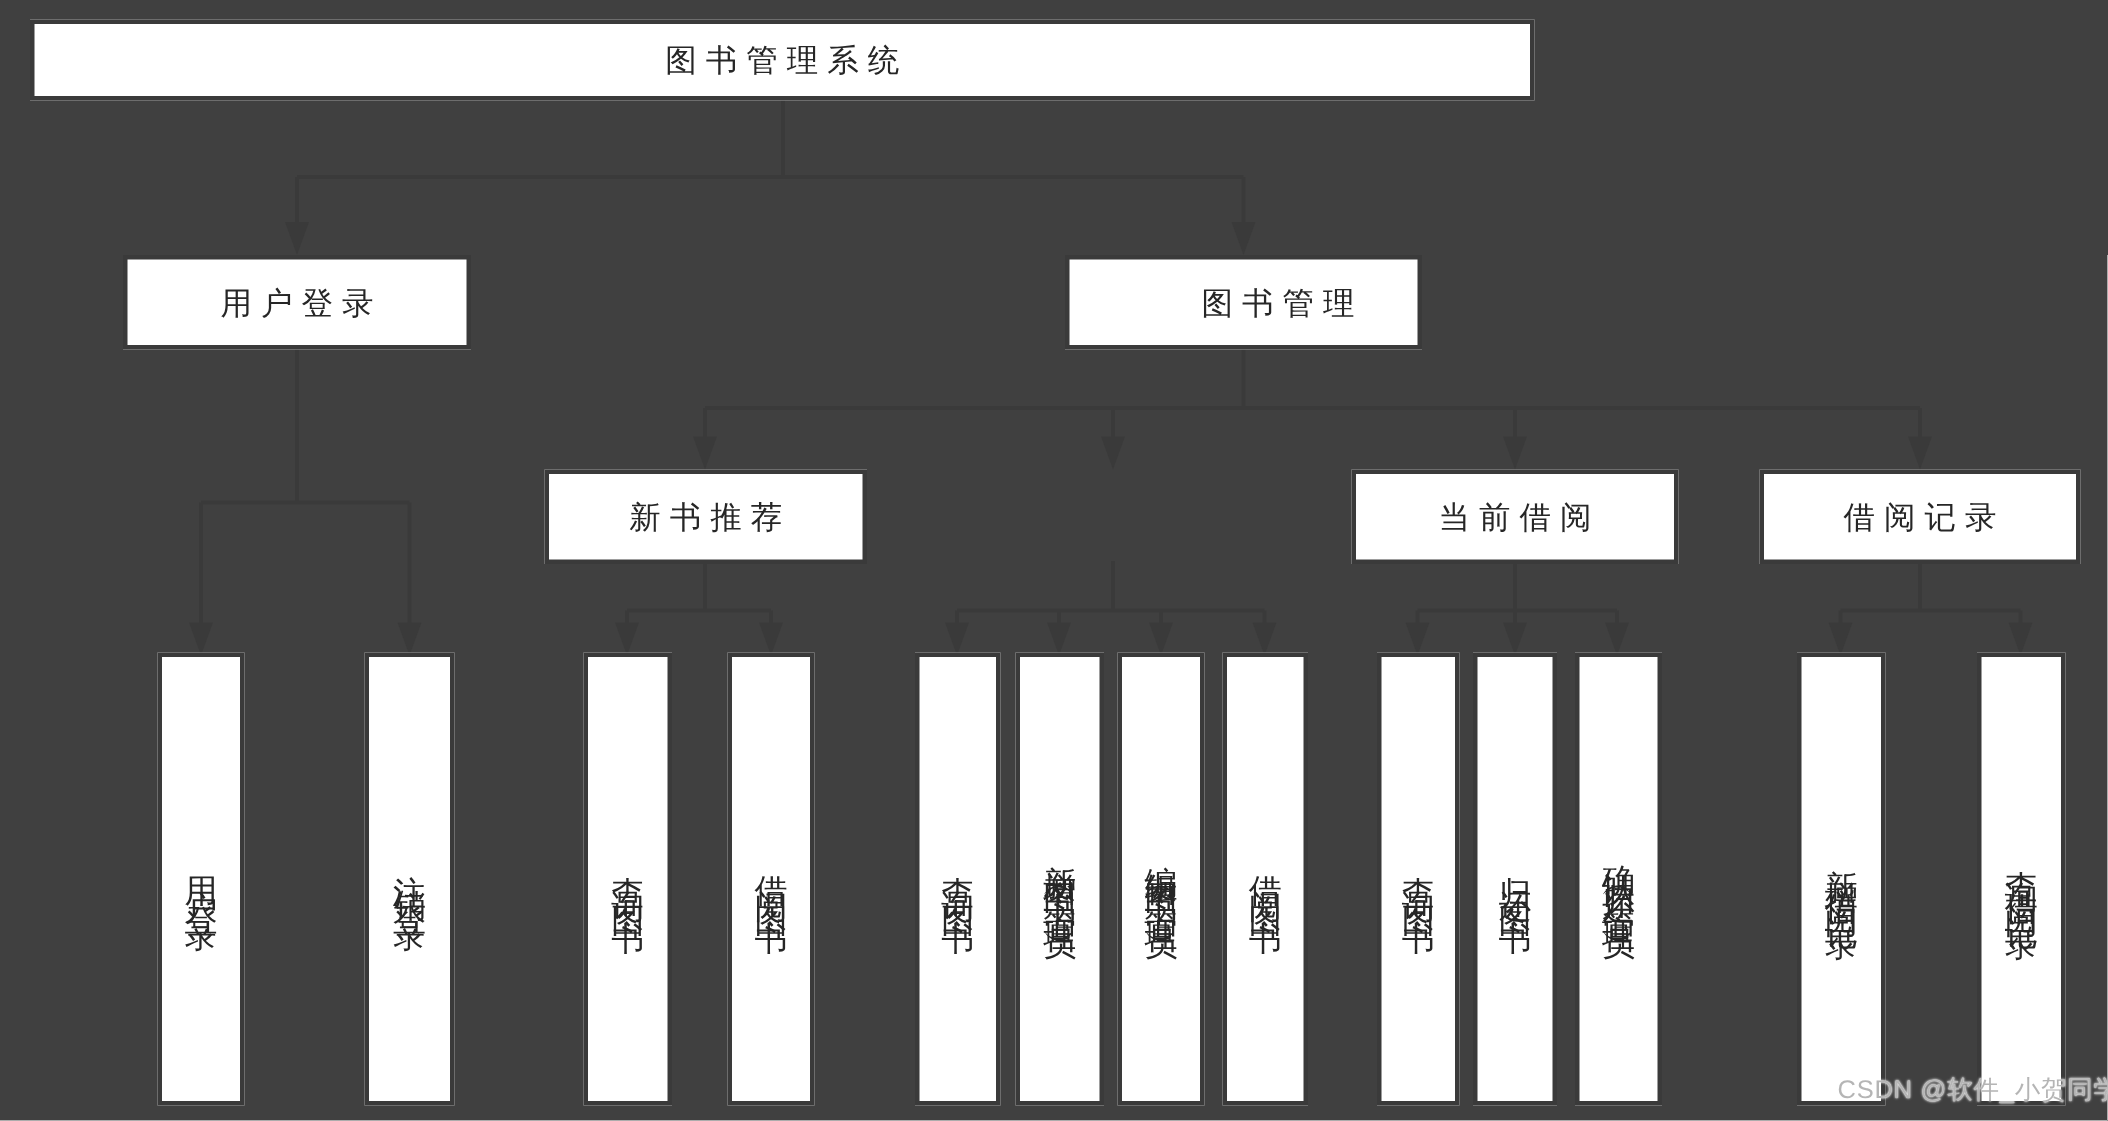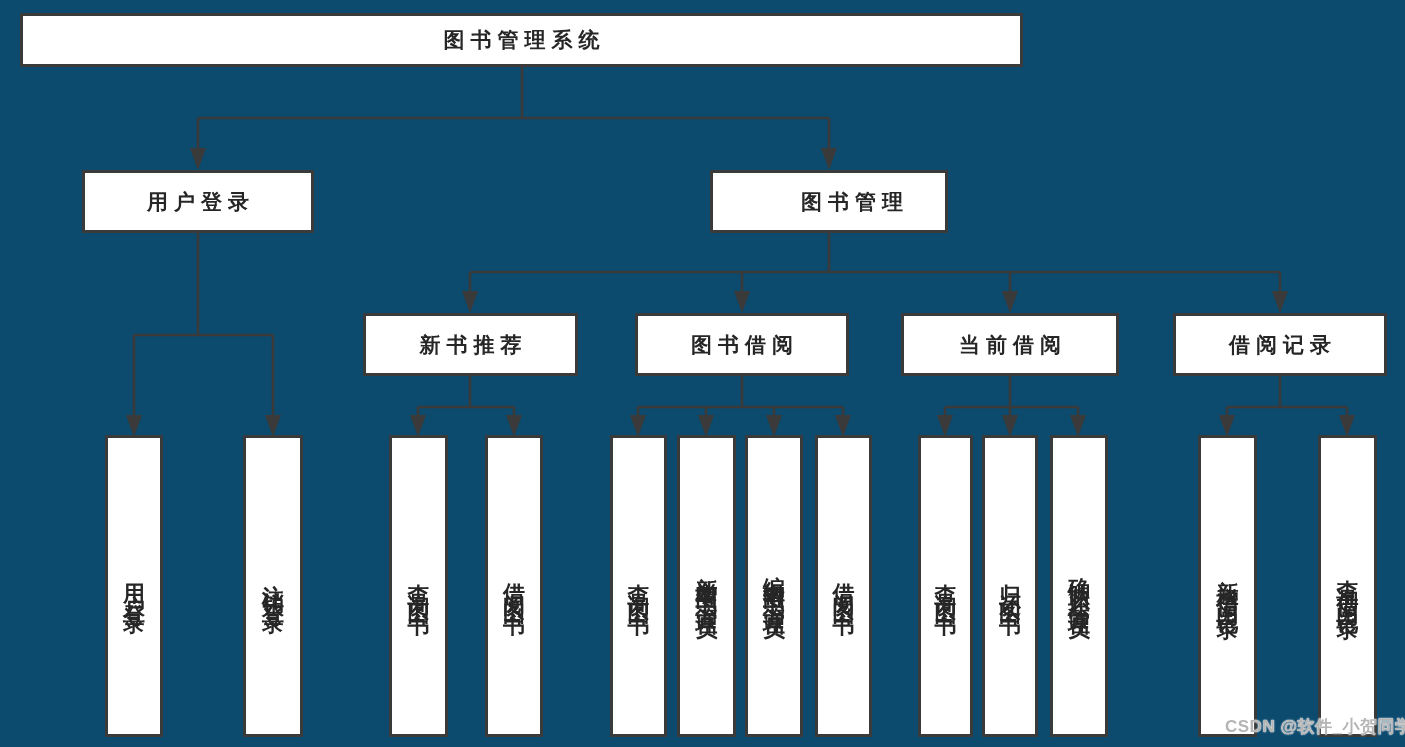--- a/index.html
+++ b/index.html
@@ -1,22 +1,21 @@
 <!DOCTYPE html>
 <html><head>
 <meta charset="utf-8">
 <style>
   html,body{margin:0;padding:0;background:#ffffff;}
   .canvas{
     position:relative;
     width:1405px;height:747px;
-    background:#0c4a6e;
+    background:#404040;
     font-family:"Liberation Sans","DejaVu Sans",sans-serif;
     overflow:hidden;
-    font-weight:bold;
   }
   .wires{position:absolute;left:0;top:0;z-index:1;}
   .node{
     position:absolute;box-sizing:border-box;
     border:3px solid #3a3a3a;background:#ffffff;
     display:flex;align-items:center;justify-content:center;
     font-size:21px;letter-spacing:6px;color:#262626;
     z-index:2;text-indent:6px;
   }
   .vbox{
@@ -75,21 +74,20 @@
       <polygon points="1339,415 1355,415 1347,437"></polygon>
     </g>
   </svg>
 
   <div class="node" style="left:20px;top:13px;width:1003px;height:54px;">图书管理系统</div>
 
   <div class="node" style="left:82px;top:170px;width:232px;height:63px;">用户登录</div>
   <div class="node" style="left:710px;top:170px;width:238px;height:63px;padding-left:46px;">图书管理</div>
 
   <div class="node" style="left:363px;top:313px;width:215px;height:63px;text-align:right;">新书推荐</div>
-  <div class="node" style="left:635px;top:313px;width:214px;height:63px;">图书借阅</div>
   <div class="node" style="left:901px;top:313px;width:218px;height:63px;text-align:right;">当前借阅</div>
   <div class="node" style="left:1173px;top:313px;width:214px;height:63px;">借阅记录</div>
 
   <div class="vbox ls10" style="left:105px;width:58px;">
     <span>用户登录</span>
   </div>
   <div class="vbox ls10" style="left:243px;width:60px;">
     <span>注销登录</span>
   </div>
 

